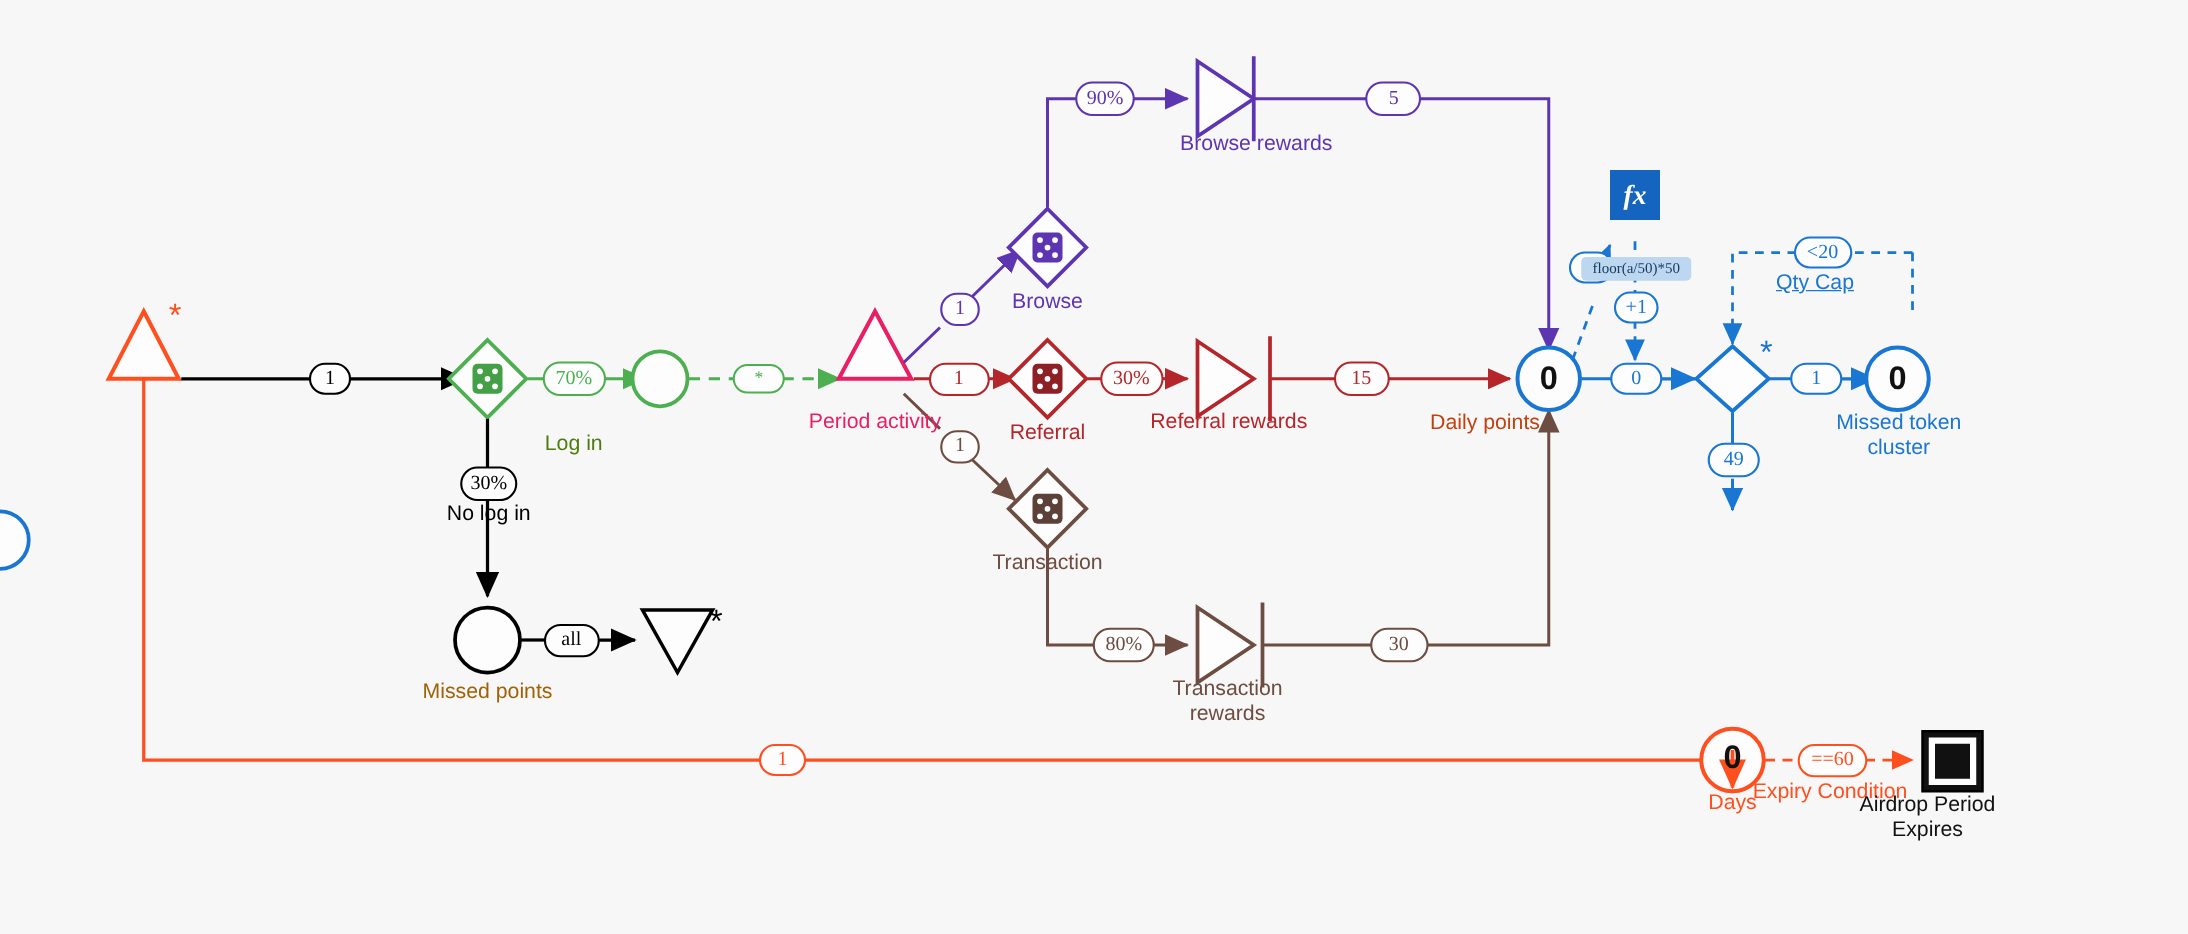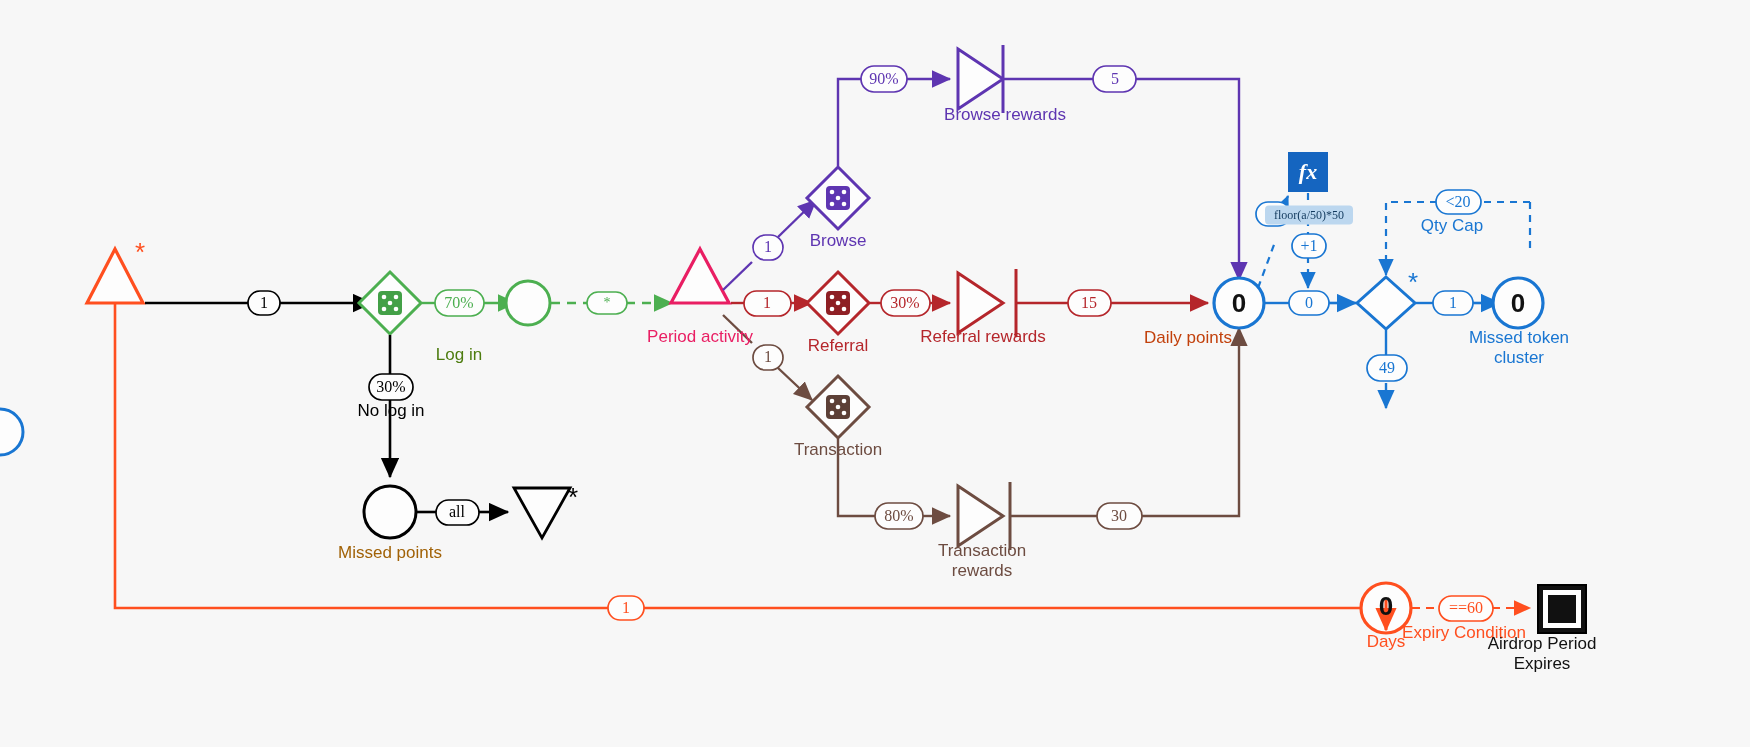--- a/index.html
+++ b/index.html
@@ -301,38 +301,38 @@
 <div class="pillTxt" style="left:1458px;top:202px;color:#1976d2;">&lt;20</div>
 <div class="pillTxt" style="left:1453px;top:303px;color:#1976d2;">1</div>
 <div class="pillTxt" style="left:1387px;top:368px;color:#1976d2;">49</div>
 <div class="pillTxt" style="left:626px;top:608px;color:#ff4f1f;">1</div>
 <div class="pillTxt" style="left:1466px;top:608px;color:#ff4f1f;">==60</div>
 
 <div class="nodeNum" style="left:1239px;top:303px;">0</div>
 <div class="nodeNum" style="left:1518px;top:303px;">0</div>
 <div class="nodeNum" style="left:1386px;top:606px;">0</div>
 
-<div class="fxbox" style="left:1288px;top:152px;">
+<div class="fxbox" style="left:1288px;top:136px;">
       <span>fx</span>
     </div>
 <div class="formula" style="left:1309px;top:215px;">floor(a/50)*50</div>
 
 <div class="lbl" style="left:459px;top:317px;color:#4d7c0f;margin-top:28px;">Log in</div>
 <div class="lbl" style="left:391px;top:401px;color:#000;">No log in</div>
 <div class="lbl" style="left:390px;top:543px;color:#a16207;">Missed points</div>
 <div class="lbl" style="left:700px;top:327px;color:#e91e63;">Period activity</div>
 <div class="lbl" style="left:838px;top:231px;color:#5e35b1;">Browse</div>
 <div class="lbl" style="left:1005px;top:105px;color:#5e35b1;">Browse rewards</div>
 <div class="lbl" style="left:838px;top:336px;color:#b5262b;">Referral</div>
 <div class="lbl" style="left:983px;top:327px;color:#b5262b;">Referral rewards</div>
 <div class="lbl" style="left:838px;top:440px;color:#6d4c41;">Transaction</div>
 <div class="lbl" style="left:982px;top:541px;color:#6d4c41;">Transaction</div>
 <div class="lbl" style="left:982px;top:561px;color:#6d4c41;">rewards</div>
 <div class="lbl" style="left:1188px;top:328px;color:#c2410c;">Daily points</div>
-<div class="lbl" style="left:1452px;top:216px;color:#1976d2;">Qty Cap</div>
+<div class="lbl" style="left:1452px;top:216px;color:#1976d2;text-decoration:underline;">Qty Cap</div>
 <div class="lbl" style="left:1519px;top:328px;color:#1976d2;">Missed token</div>
 <div class="lbl" style="left:1519px;top:348px;color:#1976d2;">cluster</div>
 <div class="lbl" style="left:1386px;top:632px;color:#ff4f1f;">Days</div>
 <div class="lbl" style="left:1464px;top:623px;color:#ff4f1f;">Expiry Condition</div>
 <div class="lbl" style="left:1542px;top:634px;color:#111;">Airdrop Period</div>
 <div class="lbl" style="left:1542px;top:654px;color:#111;">Expires</div>
 
 </div>
 
 </body></html>

